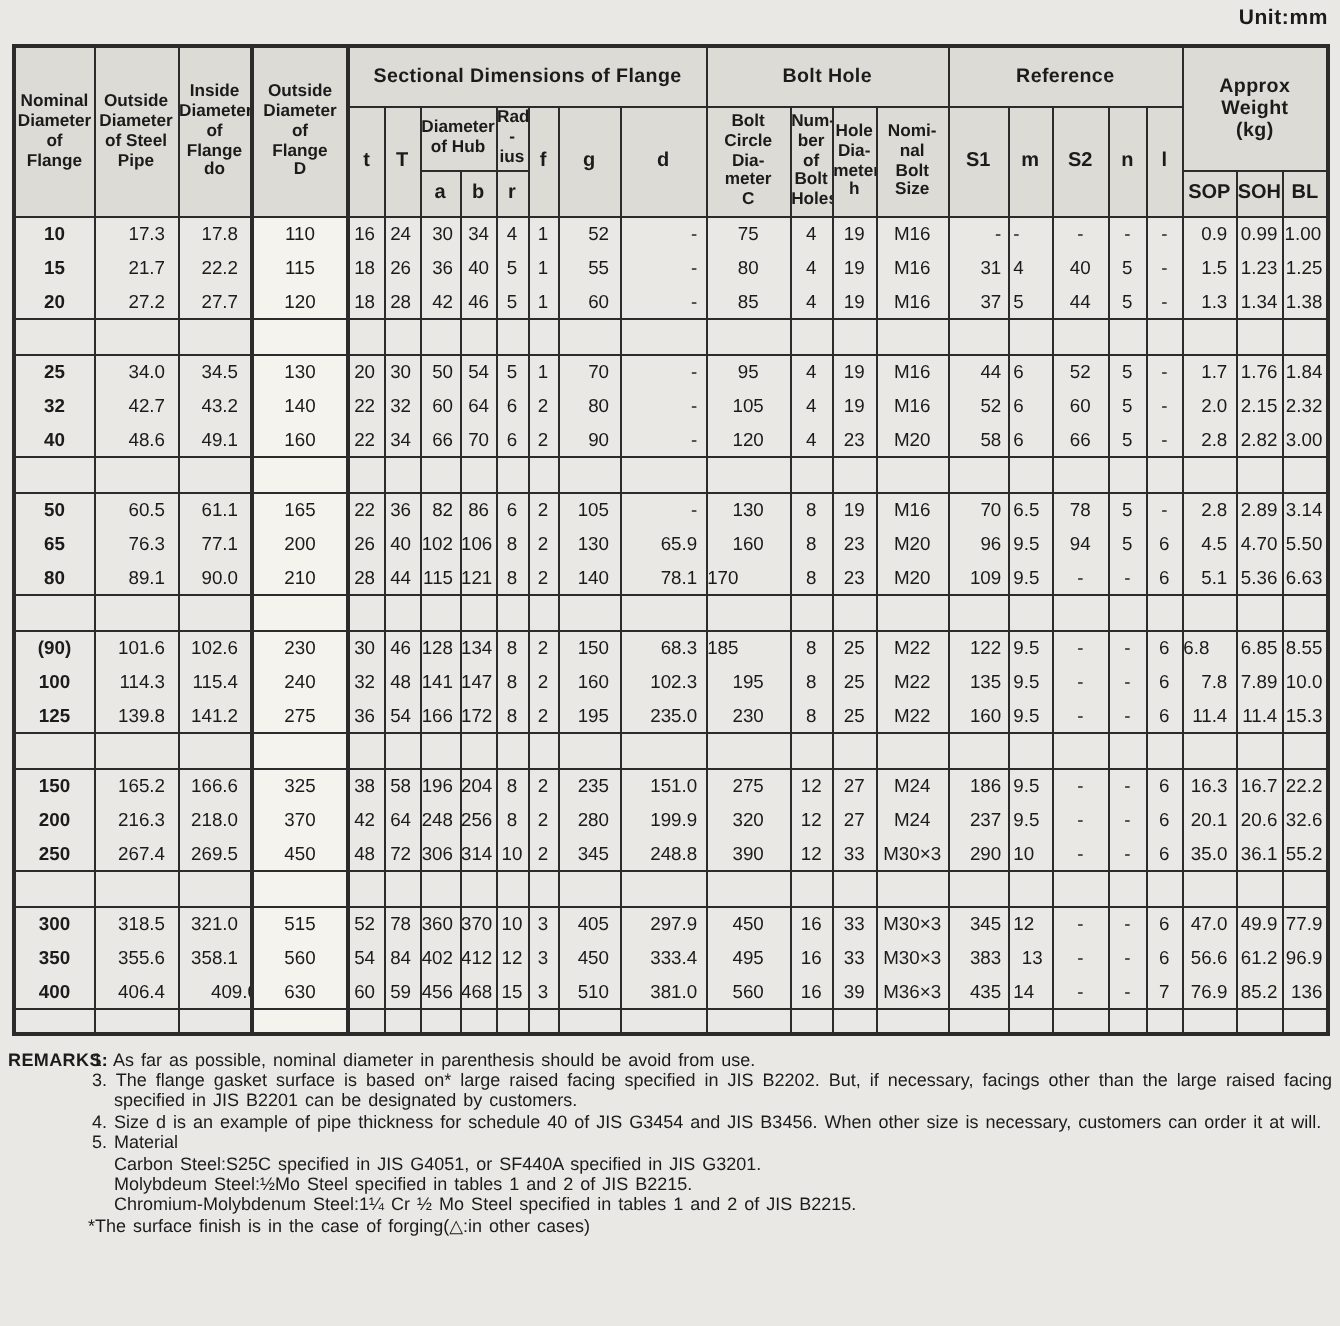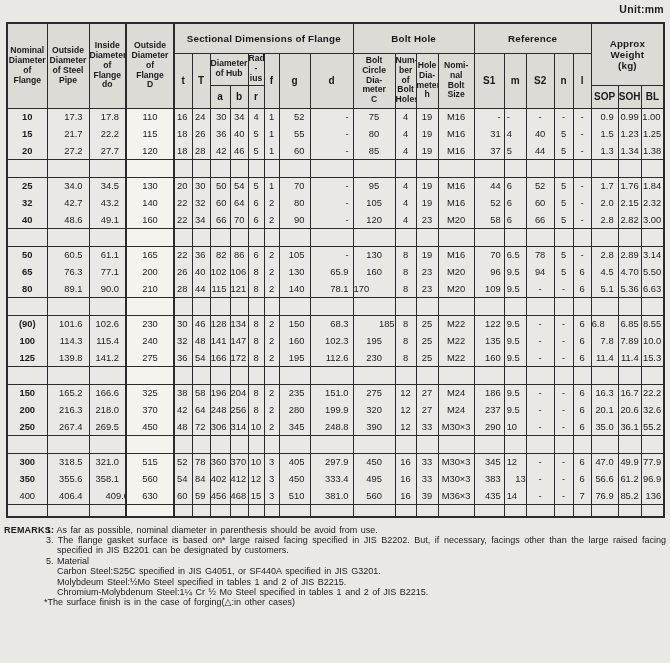--- a/index.html
+++ b/index.html
@@ -465,21 +465,21 @@
         <td style="text-align: right; padding-right: 6px;">102.6</td>
         <td class="dcol" style="text-align: center;">230</td>
         <td style="text-align: right; padding-right: 4px;">30</td>
         <td style="text-align: right; padding-right: 4px;">46</td>
         <td style="text-align: right; padding-right: 3px;">128</td>
         <td style="text-align: right; padding-right: 3px;">134</td>
         <td style="text-align: center;">8</td>
         <td style="text-align: center;">2</td>
         <td style="text-align: right; padding-right: 5px;">150</td>
         <td style="text-align: right; padding-right: 4px;">68.3</td>
-        <td style="text-align: right;">185</td>
+        <td style="text-align: left;">185</td>
         <td style="text-align: center;">8</td>
         <td style="text-align: center;">25</td>
         <td style="text-align: center;">M22</td>
         <td style="text-align: right; padding-right: 3px;">122</td>
         <td style="text-align: left; padding-left: 2px;">9.5</td>
         <td style="text-align: center;">-</td>
         <td style="text-align: center;">-</td>
         <td style="text-align: center;">6</td>
         <td style="text-align: left; padding-right: 4px;">6.8</td>
         <td style="text-align: right; padding-right: 2px;">6.85</td>
@@ -516,21 +516,21 @@
         <td style="text-align: right; padding-right: 6px;">139.8</td>
         <td style="text-align: right; padding-right: 6px;">141.2</td>
         <td class="dcol" style="text-align: center;">275</td>
         <td style="text-align: right; padding-right: 4px;">36</td>
         <td style="text-align: right; padding-right: 4px;">54</td>
         <td style="text-align: right; padding-right: 3px;">166</td>
         <td style="text-align: right; padding-right: 3px;">172</td>
         <td style="text-align: center;">8</td>
         <td style="text-align: center;">2</td>
         <td style="text-align: right; padding-right: 5px;">195</td>
-        <td style="text-align: right; padding-right: 4px;">112.6</td>
+        <td style="text-align: right; padding-right: 4px;">235.0</td>
         <td style="text-align: center;">230</td>
         <td style="text-align: center;">8</td>
         <td style="text-align: center;">25</td>
         <td style="text-align: center;">M22</td>
         <td style="text-align: right; padding-right: 3px;">160</td>
         <td style="text-align: left; padding-left: 2px;">9.5</td>
         <td style="text-align: center;">-</td>
         <td style="text-align: center;">-</td>
         <td style="text-align: center;">6</td>
         <td style="text-align: right; padding-right: 4px;">11.4</td>
@@ -704,30 +704,30 @@
         <td style="text-align: right; padding-right: 3px;">412</td>
         <td style="text-align: center;">12</td>
         <td style="text-align: center;">3</td>
         <td style="text-align: right; padding-right: 5px;">450</td>
         <td style="text-align: right; padding-right: 4px;">333.4</td>
         <td style="text-align: center;">495</td>
         <td style="text-align: center;">16</td>
         <td style="text-align: center;">33</td>
         <td style="text-align: center;">M30×3</td>
         <td style="text-align: right; padding-right: 3px;">383</td>
-        <td style="text-align: right; padding-left: 2px;">13</td>
+        <td style="text-align: center; padding-left: 2px;">13</td>
         <td style="text-align: center;">-</td>
         <td style="text-align: center;">-</td>
         <td style="text-align: center;">6</td>
         <td style="text-align: right; padding-right: 4px;">56.6</td>
         <td style="text-align: right; padding-right: 2px;">61.2</td>
         <td style="text-align: right; padding-right: 2px;">96.9</td>
       </tr>
       <tr>
-        <td style="text-align: center; font-weight: normal;">400</td>
+        <td style="text-align: center; font-weight: bold;">400</td>
         <td style="text-align: right; padding-right: 6px;">406.4</td>
         <td style="text-align: right; padding-right: 6px; padding-left: 16px;">409.0</td>
         <td class="dcol" style="text-align: center;">630</td>
         <td style="text-align: right; padding-right: 4px;">60</td>
         <td style="text-align: right; padding-right: 4px;">59</td>
         <td style="text-align: right; padding-right: 3px;">456</td>
         <td style="text-align: right; padding-right: 3px;">468</td>
         <td style="text-align: center;">15</td>
         <td style="text-align: center;">3</td>
         <td style="text-align: right; padding-right: 5px;">510</td>
@@ -772,19 +772,20 @@
         <td>&nbsp;</td>
       </tr>
     </tbody>
 </table>
 
 <div class="remarks">
   <span class="remarks-label">REMARKS:</span>
   <div>
       <p class="num">1. As far as possible, nominal diameter in parenthesis should be avoid from use.</p>
       <p class="num">3. The flange gasket surface is based on* large raised facing specified in JIS B2202. But, if necessary, facings other than the large raised facing specified in JIS B2201 can be designated by customers.</p>
+      <p class="num">4. Size d is an example of pipe thickness for schedule 40 of JIS G3454 and JIS B3456. When other size is necessary, customers can order it at will.</p>
       <p class="num">5. Material</p>
       <p class="sub">Carbon Steel:S25C specified in JIS G4051, or SF440A specified in JIS G3201.</p>
       <p class="sub">Molybdeum Steel:½Mo Steel specified in tables 1 and 2 of JIS B2215.</p>
       <p class="sub">Chromium-Molybdenum Steel:1¼ Cr ½ Mo Steel specified in tables 1 and 2 of JIS B2215.</p>
       <p class="star">*The surface finish is in the case of forging(△:in other cases)</p>
     </div>
 </div>
 
 </body></html>

